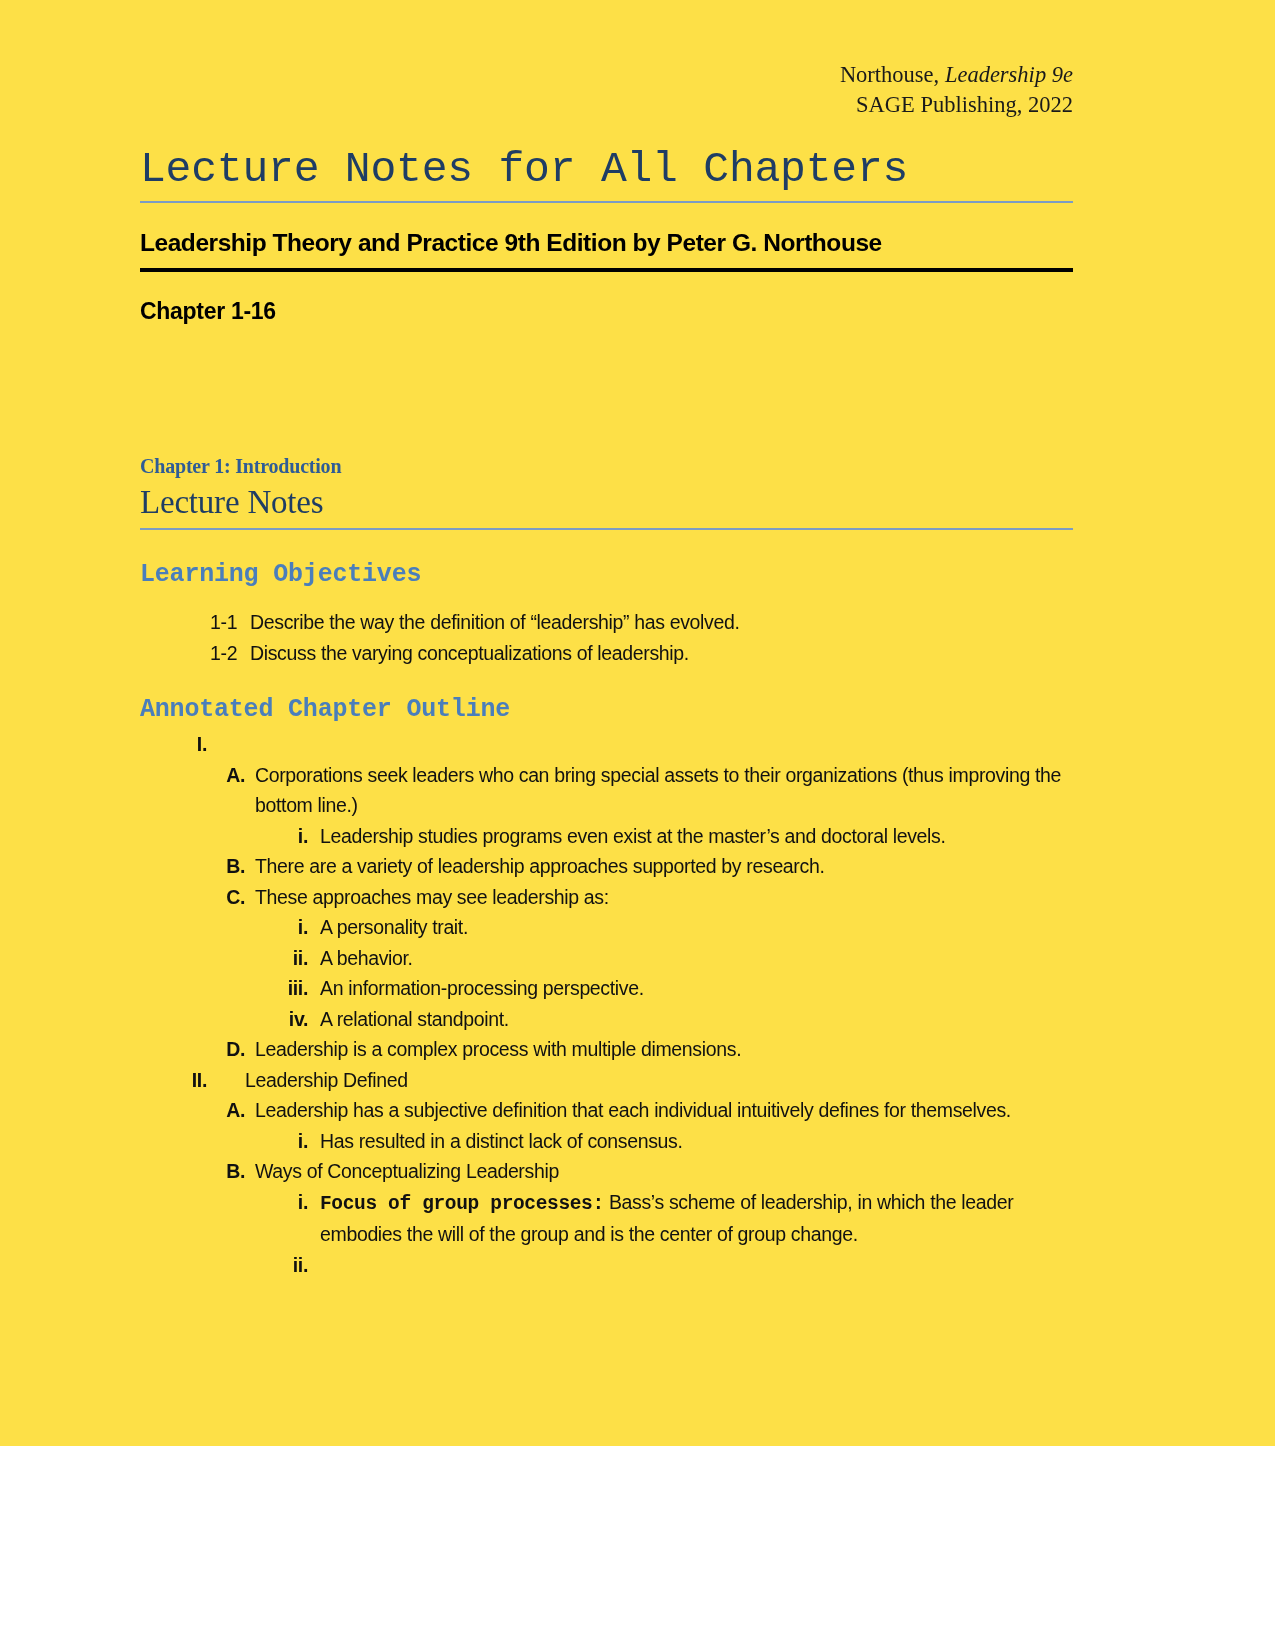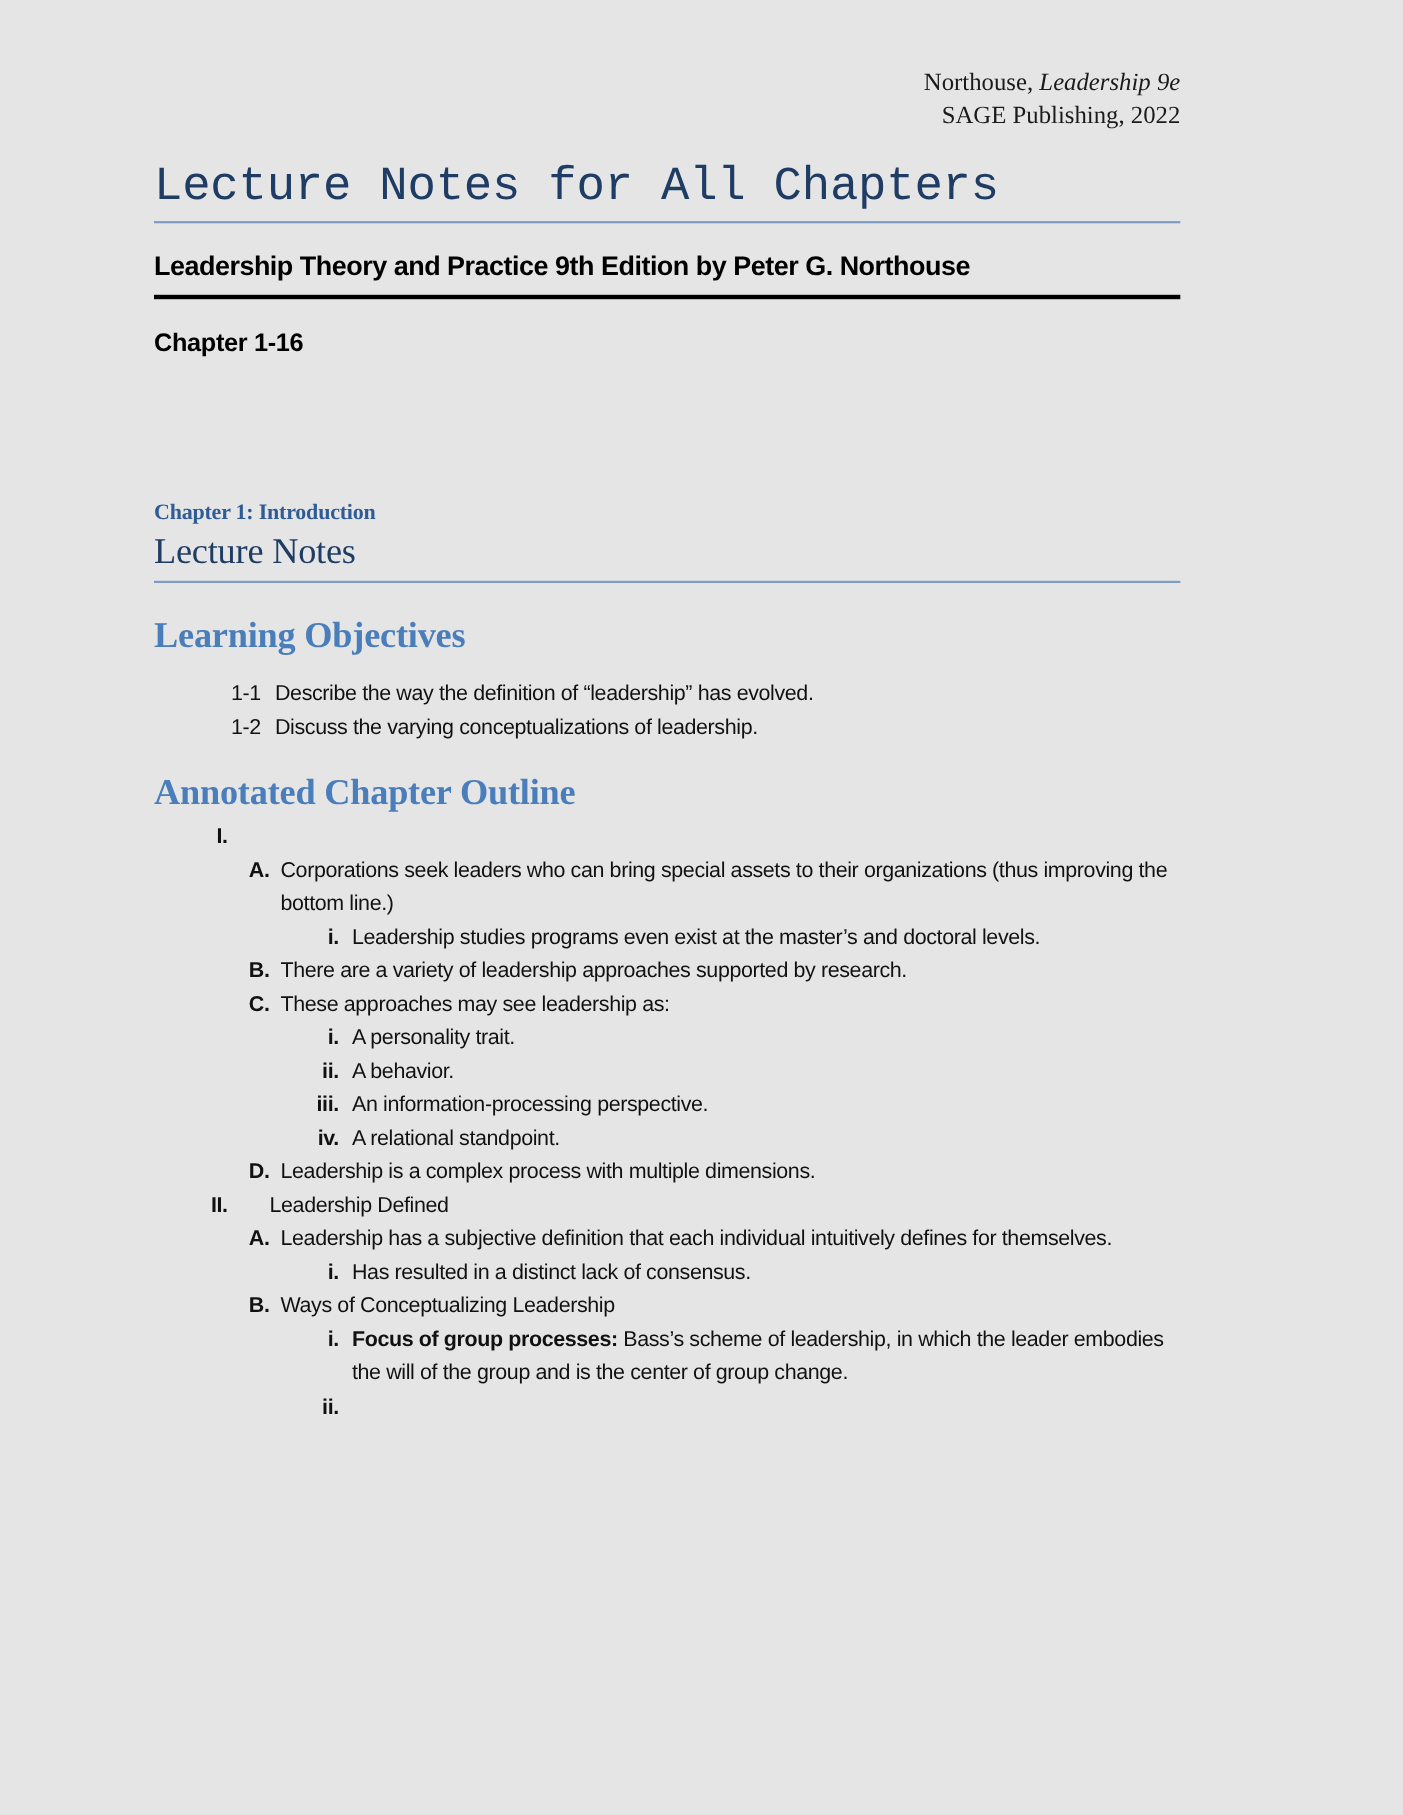--- a/index.html
+++ b/index.html
@@ -11,22 +11,22 @@
     width: 1275px;
     height: 1650px;
     position: relative;
     font-family: "Liberation Sans", sans-serif;
     -webkit-font-smoothing: antialiased;
   }
   .page {
     position: absolute;
     left: 0; top: 0;
     width: 1275px;
-    height: 1650px;
-    background: #e5e5e5;
+    height: 1446px;
+    background: #fde047;
     overflow: hidden;
   }
   .content {
     position: absolute;
     left: 140px;
     top: 60px;
     width: 933px;
   }
 
   
@@ -90,22 +90,22 @@
     font-family: "Liberation Serif", serif;
     font-size: 33px;
     line-height: 1.12;
     color: #1F3D64;
     font-weight: 400;
     margin-top: 6px;
     letter-spacing: -0.2px;
   }
 
   .heading-blue {
-    font-family: Liberation Serif, serif;
-    font-size: 33px;
+    font-family: Liberation Mono, monospace;
+    font-size: 25px;
     font-weight: bold;
     color: #4A7EBB;
     margin-top: 30px;
     letter-spacing: -0.2px;
   }
   .heading-blue.tight { margin-top: 26px; }
 
   
   .objectives {
     margin-top: 18px;
@@ -160,21 +160,21 @@
   }
   .lvl2 > .ol-text { margin-left: 10px; }
 
   
   .lvl3 > .ol-marker {
     width: 38px;
     margin-left: 130px;
   }
   .lvl3 > .ol-text { margin-left: 12px; }
 
-  .ol-text b { font-weight: bold; }
+  .ol-text b { font-weight: bold; font-family: Liberation Mono, monospace; }
 </style>
 </head>
 <body>
 
 <div class="page">
   <div class="content">
 
     <div class="doc-header">
       <div><span>Northouse, </span><span class="ital">Leadership 9e</span></div>
       <div>SAGE Publishing, 2022</div>

